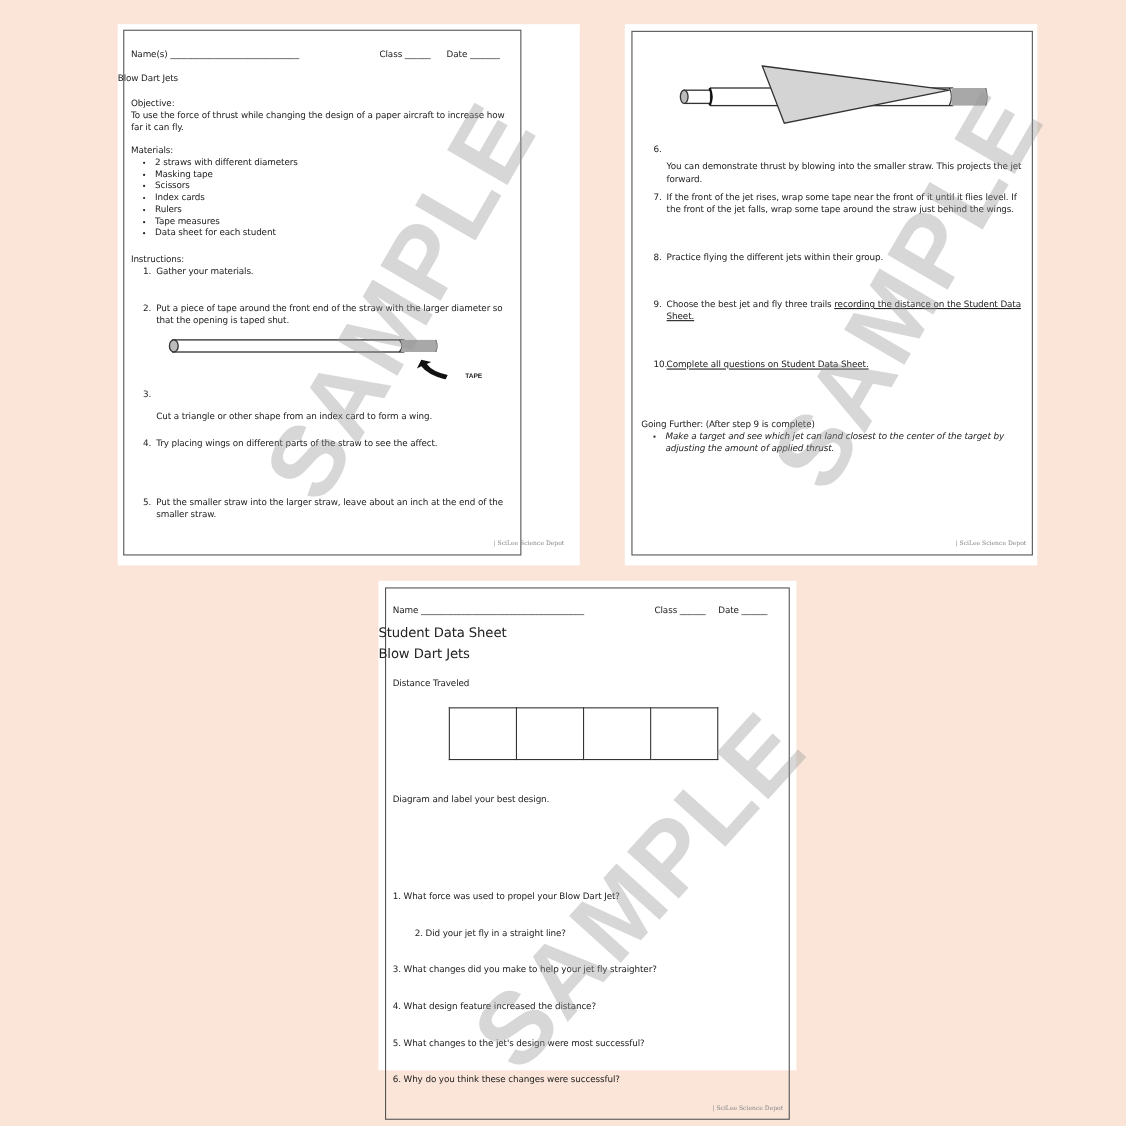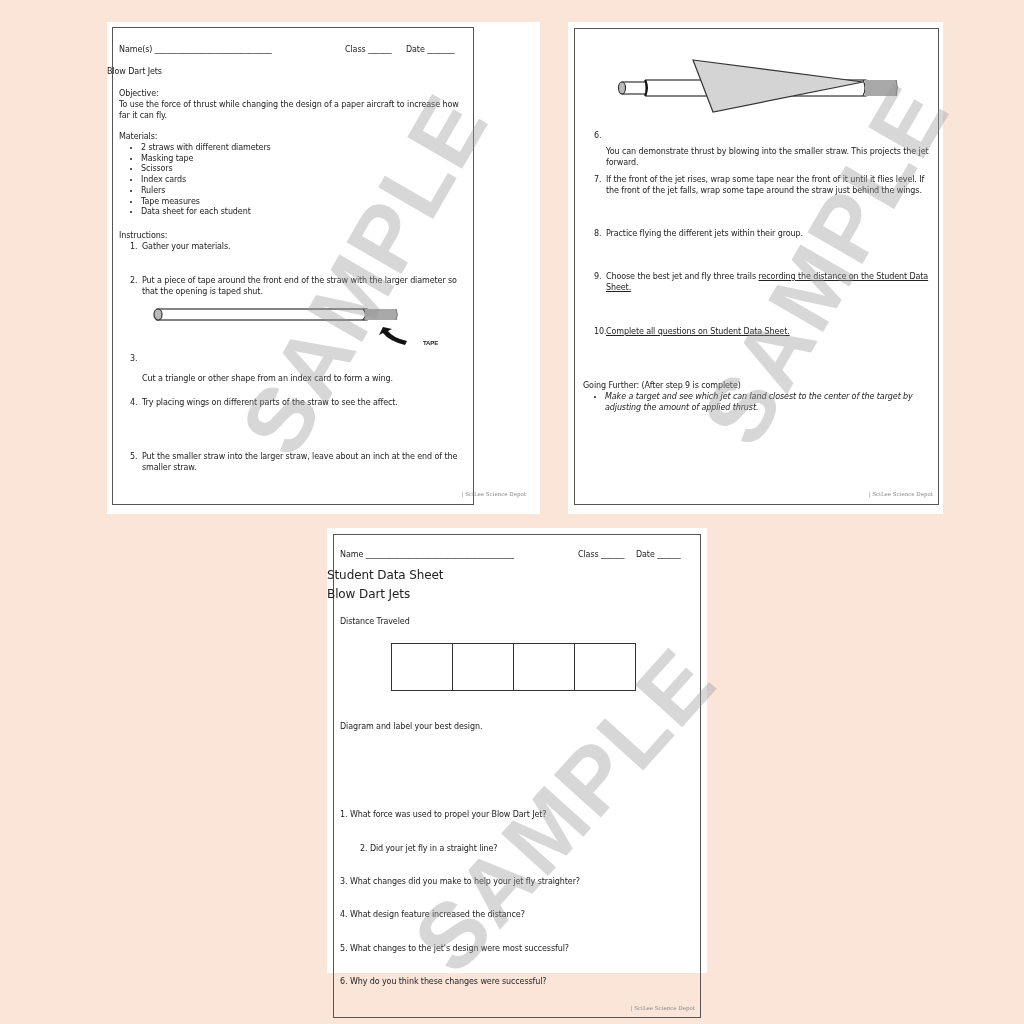--- a/index.html
+++ b/index.html
@@ -22,21 +22,21 @@
   ul.bul li { font-size:8px; line-height:10.7px; }
   .uline { text-decoration:underline; }
   table.dt { position:absolute; border-collapse:collapse; }
   table.dt th, table.dt td { border:1px solid #333; font-size:9px; }
   table.dt th { font-family:"Liberation Sans", sans-serif; font-weight:bold; height:20px; text-align:center; letter-spacing:-0.3px; }
   table.dt td { height:44px; }
 </style>
 </head>
 <body>
 
-<div class="sheet" style="left:107px;top:22px;width:420px;height:492px;padding-left:13px;">
+<div class="sheet" style="left:107px;top:22px;width:420px;height:492px;">
   <div class="frame" style="left:5px;top:5px;width:360px;height:476px;"></div>
 
   <div class="txt" style="left:12px;top:23px;">Name(s) ______________________________</div>
   <div class="txt" style="left:238px;top:23px;">Class ______</div>
   <div class="txt" style="left:299px;top:23px;">Date _______</div>
 
   <div class="txt center" style="left:0;width:372px;top:45px;">Blow Dart Jets</div>
 
   <div class="txt" style="left:12px;top:67px;">Objective:</div>
   <div class="txt wrap" style="left:12px;top:78px;width:340px;">To use the force of thrust while changing the design of a paper aircraft to increase how far it can fly.</div>
@@ -120,21 +120,21 @@
     <ul class="bul">
       <li>Make a target and see which jet can land closest to the center of the target by adjusting the amount of applied thrust.</li>
     </ul>
   </div>
 
   <div class="footer" style="right:10px;top:469px;">| SciLee Science Depot</div>
 
   <div class="watermark" style="left:60px;top:190px;transform:rotate(-60deg);">SAMPLE</div>
 </div>
 
-<div class="sheet" style="left:327px;top:528px;width:380px;height:445px;">
+<div class="sheet" style="left:344px;top:528px;width:380px;height:445px;">
   <div class="frame" style="left:6px;top:6px;width:366px;height:482px;"></div>
 
   <div class="txt" style="left:13px;top:22px;">Name ______________________________________</div>
   <div class="txt" style="left:251px;top:22px;">Class ______</div>
   <div class="txt" style="left:309px;top:22px;">Date ______</div>
 
   <div class="txt center" style="left:0;width:380px;top:40px;font-size:12px;line-height:15px;">Student Data Sheet</div>
   <div class="txt center" style="left:0;width:380px;top:59px;font-size:12px;line-height:15px;">Blow Dart Jets</div>
 
   <div class="txt" style="left:13px;top:89px;">Distance Traveled</div>

